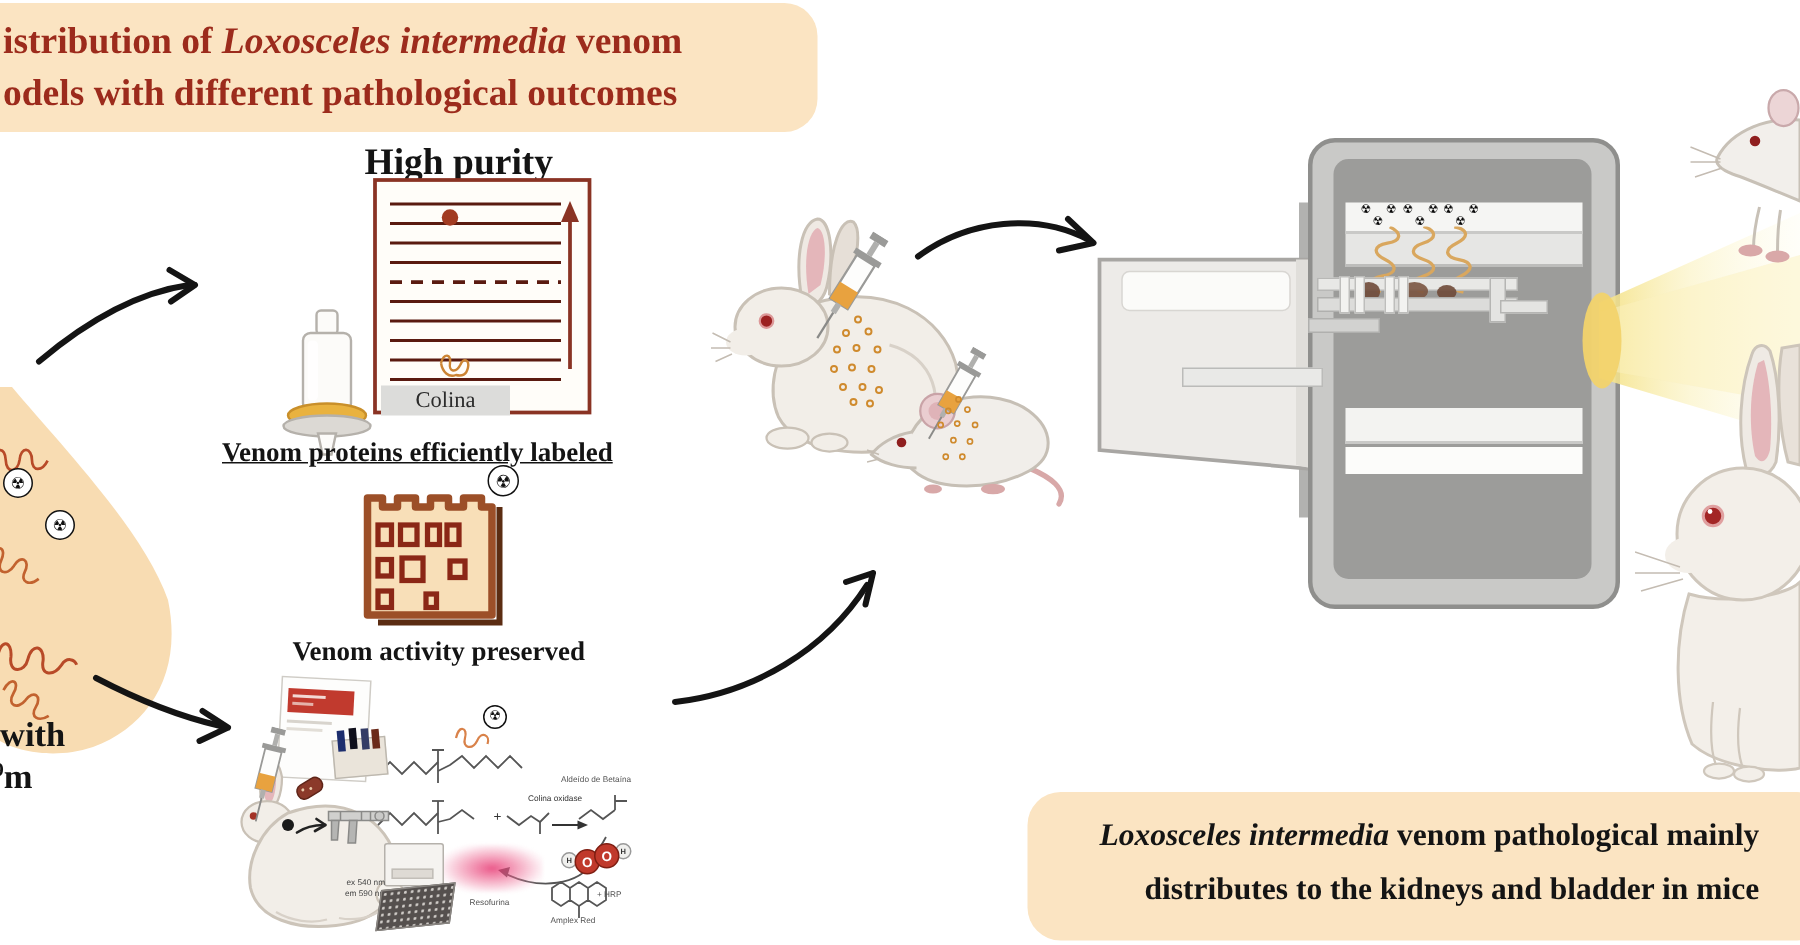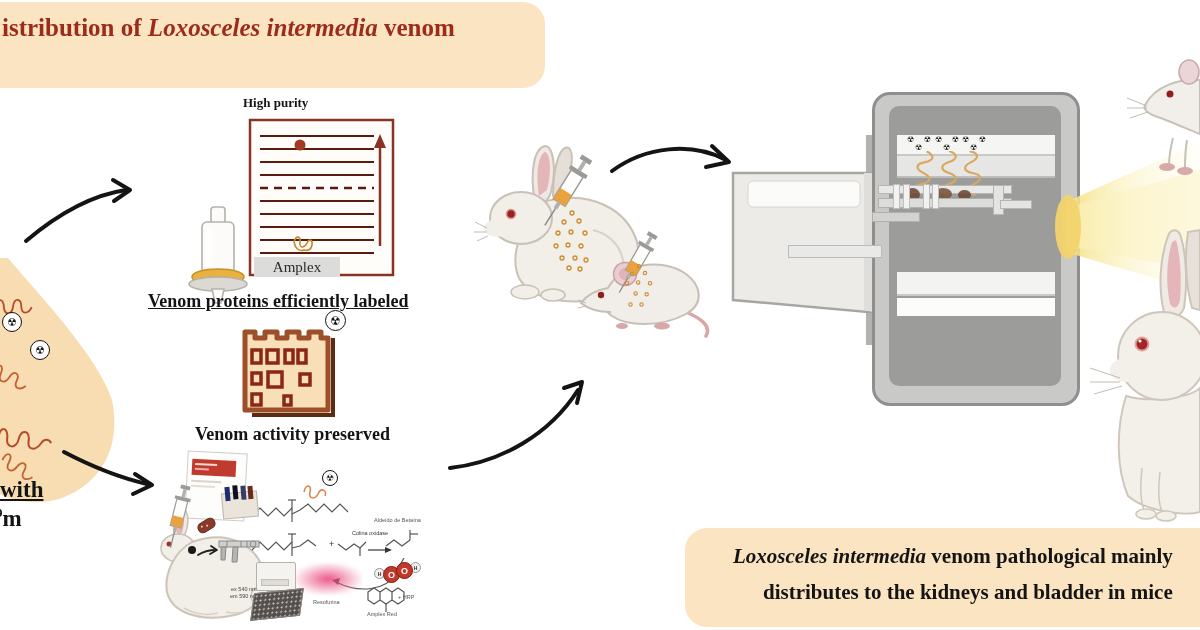--- a/index.html
+++ b/index.html
@@ -22,20 +22,21 @@
   .nowrap{white-space:nowrap;}
 </style>
 </head>
 <body>
 
 <div id="stage">
 
   <div class="abs banner" style="left:-48px;top:2px;width:593px;height:86px;z-index:20;"></div>
   <div class="abs nowrap" style="left:2px;top:10px;z-index:21;font-weight:700;font-size:25px;color:#9c2b1c;line-height:35px;">
     <div><span>istribution of </span><i>Loxosceles intermedia</i><span> venom</span></div>
+    <div>odels with different pathological outcomes</div>
   </div>
 
   <svg class="abs" style="left:0;top:258px;z-index:2;" width="130" height="256" viewBox="0 0 130 256">
     <path d="M8,0 C40,38 96,96 112,142 C122,190 100,226 62,240 C35,249 10,242 0,236 L0,0 Z" fill="#f8dcb2"></path>
   </svg>
   <svg class="abs" style="left:-6px;top:286px;z-index:3;transform:rotate(-14deg);" width="42" height="32" viewBox="0 0 42 32">
     <path d="M2,18 c2,-11 9,-9 7,0 c-2,9 6,10 9,2 c3,-9 10,-6 8,2 c-2,8 5,9 10,3" fill="none" stroke="#b84a28" stroke-width="1.8"></path>
   </svg>
   <svg class="abs" style="left:-8px;top:358px;z-index:3;transform:rotate(12deg);" width="42" height="32" viewBox="0 0 42 32">
     <path d="M2,18 c2,-11 9,-9 7,0 c-2,9 6,10 9,2 c3,-9 10,-6 8,2 c-2,8 5,9 10,3" fill="none" stroke="#c2622f" stroke-width="1.8"></path>
@@ -46,37 +47,37 @@
   <svg class="abs" style="left:0px;top:448px;z-index:3;transform:rotate(18deg);" width="42" height="32" viewBox="0 0 42 32">
     <path d="M2,18 c2,-11 9,-9 7,0 c-2,9 6,10 9,2 c3,-9 10,-6 8,2 c-2,8 5,9 10,3" fill="none" stroke="#c2622f" stroke-width="1.8"></path>
   </svg>
   <span class="rad" style="left:2px;top:312px;width:18px;height:18px;font-size:11px;z-index:4;">
       <span>☢</span>
     </span>
   <span class="rad" style="left:30px;top:340px;width:18px;height:18px;font-size:11px;z-index:4;">
       <span>☢</span>
     </span>
 
-  <div class="abs" style="left:0;top:477px;z-index:20;font-weight:700;font-size:23px;color:#141414;text-decoration:underline;">with</div>
+  <div class="abs" style="left:0;top:477px;z-index:20;font-weight:700;font-size:23px;color:#141414;">with</div>
   <div class="abs" style="left:-4px;top:505px;z-index:20;font-weight:700;font-size:23px;color:#141414;"><sup style="font-size:13px;">9</sup><span>m</span></div>
 
   <svg class="abs" style="left:0;top:0;z-index:6;pointer-events:none;" width="1200" height="630" viewBox="0 0 1200 630">
     <g stroke="#141414" stroke-width="4" fill="none" stroke-linecap="round">
       <path d="M26,241 Q78,197 126,190"></path>
       <path d="M113,180 L130,190 M114,201 L130,190"></path>
       <path d="M64,452 Q108,475 147,484"></path>
       <path d="M135,474 L152,485 M133,494 L152,485"></path>
       <path d="M450,468 C502,462 550,434 578,390"></path>
       <path d="M564,388 L582,382 M577,403 L582,382"></path>
       <path d="M612,171 C646,146 692,142 726,160"></path>
       <path d="M712,146 L729,162 M706,167 L729,162"></path>
     </g>
   </svg>
 
-  <div class="abs h" style="left:243px;top:95px;z-index:10;font-size:13px;">High purity</div>
+  <div class="abs h" style="left:243px;top:95px;z-index:10;font-size:25px;">High purity</div>
 
   <svg class="abs" style="left:188px;top:205px;z-index:10;" width="60" height="102" viewBox="0 0 60 102">
     <g stroke="#b5b1ab" stroke-width="1.6" fill="#fcfbf9">
       <rect x="23" y="2" width="14" height="16" rx="3"></rect>
       <rect x="14" y="17" width="32" height="52" rx="5"></rect>
       <ellipse cx="30" cy="72" rx="26" ry="8" fill="#e9b23f" stroke="#c98f2a"></ellipse>
       <ellipse cx="30" cy="79" rx="29" ry="7" fill="#dcd9d4" stroke="#b5b1ab"></ellipse>
       <path d="M24,84 L36,84 L33,98 L27,98 Z"></path>
     </g>
     <rect x="17" y="22" width="7" height="40" rx="3" fill="#ffffff" opacity="0.8"></rect>
@@ -95,21 +96,21 @@
       <line x1="12" y1="109" x2="126" y2="109"></line>
       <line x1="12" y1="122" x2="126" y2="122"></line>
       <line x1="12" y1="135" x2="126" y2="135"></line>
     </g>
     <circle cx="52" cy="27" r="5.5" fill="#a23b22"></circle>
     <path d="M46,124 c2,-7 7,-6 6,0 c-1,6 4,7 7,1 c2,-5 6,-3 5,2 c-1,5 -4,6 -8,5 c-5,2 -9,-2 -10,-8" fill="none" stroke="#cc8433" stroke-width="1.6"></path>
     <line x1="132" y1="128" x2="132" y2="28" stroke="#8a3324" stroke-width="2.5"></line>
     <polygon points="132,16 126,30 138,30" fill="#8a3324"></polygon>
   </svg>
   <div class="abs" style="left:254px;top:257px;width:86px;height:20px;background:#dcdcda;z-index:11;
-       display:flex;align-items:center;justify-content:center;font-size:15px;color:#2b2b2b;">Amplex</div>
+       display:flex;align-items:center;justify-content:center;font-size:15px;color:#2b2b2b;">Colina</div>
 
   <div class="abs h" style="left:148px;top:291px;z-index:10;text-decoration:underline;">Venom proteins efficiently labeled</div>
 
   <svg class="abs" style="left:240px;top:318px;z-index:10;" width="100" height="104" viewBox="0 0 100 104">
     <path d="M93,20 L93,97 L12,97" fill="none" stroke="#5b2c12" stroke-width="4"></path>
     <path d="M5,92 L5,14 L15,14 L15,20 L25,20 L25,14 L37,14 L37,20 L47,20 L47,14 L59,14 L59,20 L69,20 L69,14 L81,14 L81,20 L88,20 L88,92 Z" fill="#f8dfb8" stroke="#9c4f28" stroke-width="5" stroke-linejoin="round"></path>
     <g fill="none" stroke="#8b2716" stroke-width="3.5">
       <rect x="12" y="32" width="9" height="13"></rect>
       <rect x="27" y="32" width="11" height="13"></rect>
       <rect x="45" y="32" width="8" height="13"></rect>

